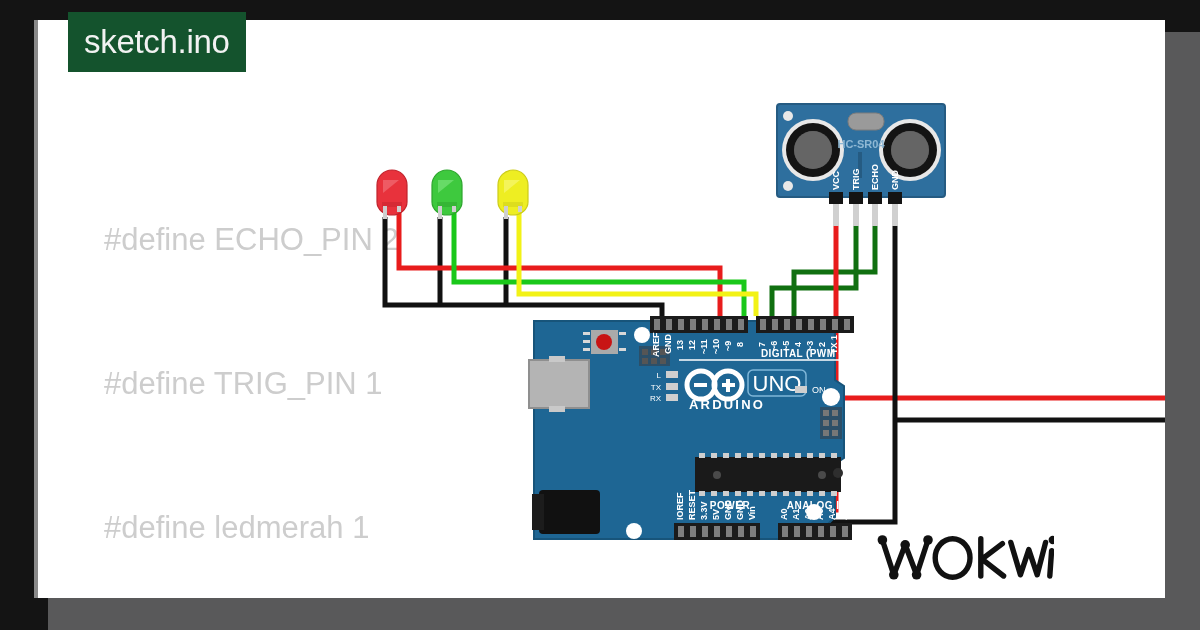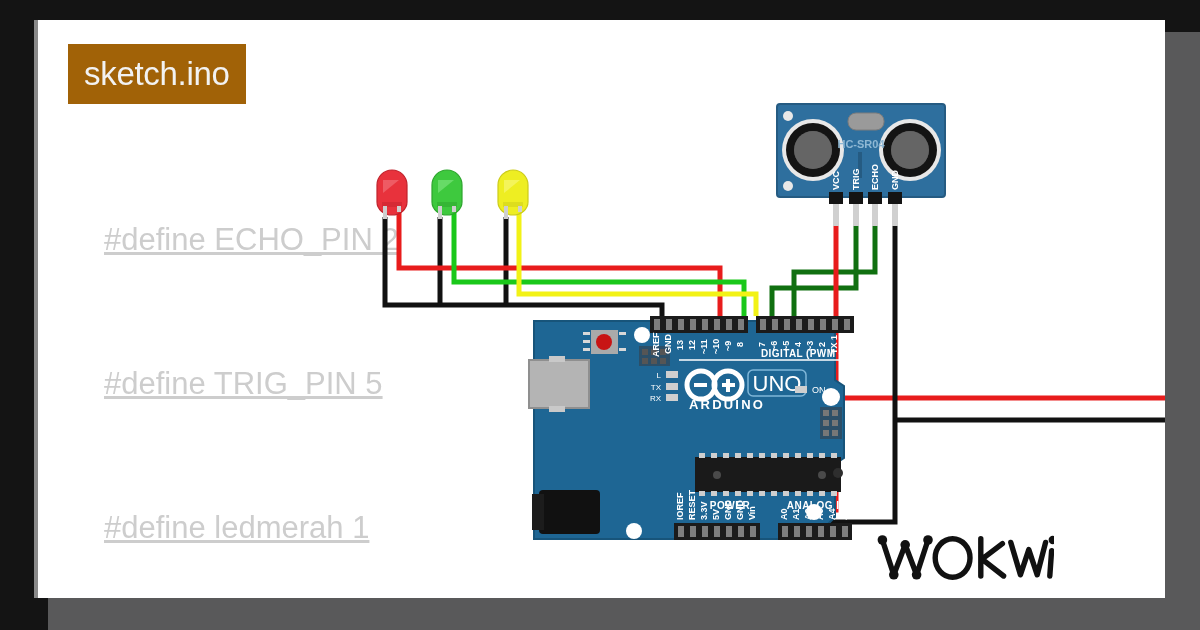--- a/index.html
+++ b/index.html
@@ -18,56 +18,55 @@
   #canvas{
     position:absolute;left:34px;top:20px;width:1131px;height:578px;
     background:#ffffff;
     border-left:4px solid #8a8a8a;
     box-sizing:border-box;
     overflow:hidden;
   }
   
   #tab{
     position:absolute;left:68px;top:12px;
-    background:#a16207;color:#f2f2f2;
+    background:#14532d;color:#f2f2f2;
     font-size:33px;line-height:1;
     padding:13px 16px 14px 16px;
     letter-spacing:-0.3px;
     z-index:40;
     white-space:nowrap;
-    margin-top:32px;
   }
   
   #code{
     position:absolute;left:66px;top:100px;
     color:#cdcdcd;
     font-size:31px;
     line-height:48px;
     white-space:pre;
     z-index:1;
     user-select:none;
   }
-  #code .ln{display:block;height:48px;text-decoration:underline;}
+  #code .ln{display:block;height:48px;}
   
   #diagram{position:absolute;left:0;top:0;width:1131px;height:578px;z-index:5;}
   
   #wokwi{
     position:absolute;left:836px;top:508px;width:180px;height:60px;z-index:20;
   }
 </style>
 </head>
 <body>
 
 <div id="canvas-shadow"></div>
 
 <div id="canvas">
 
   <div id="code">
     <span class="ln">#define ECHO_PIN 2</span>
-    <span class="ln">#define TRIG_PIN 5</span>
+    <span class="ln">#define TRIG_PIN 1</span>
     <span class="ln">#define ledmerah 1</span>
     
     
     
     
     
     
     
     
   </div>

